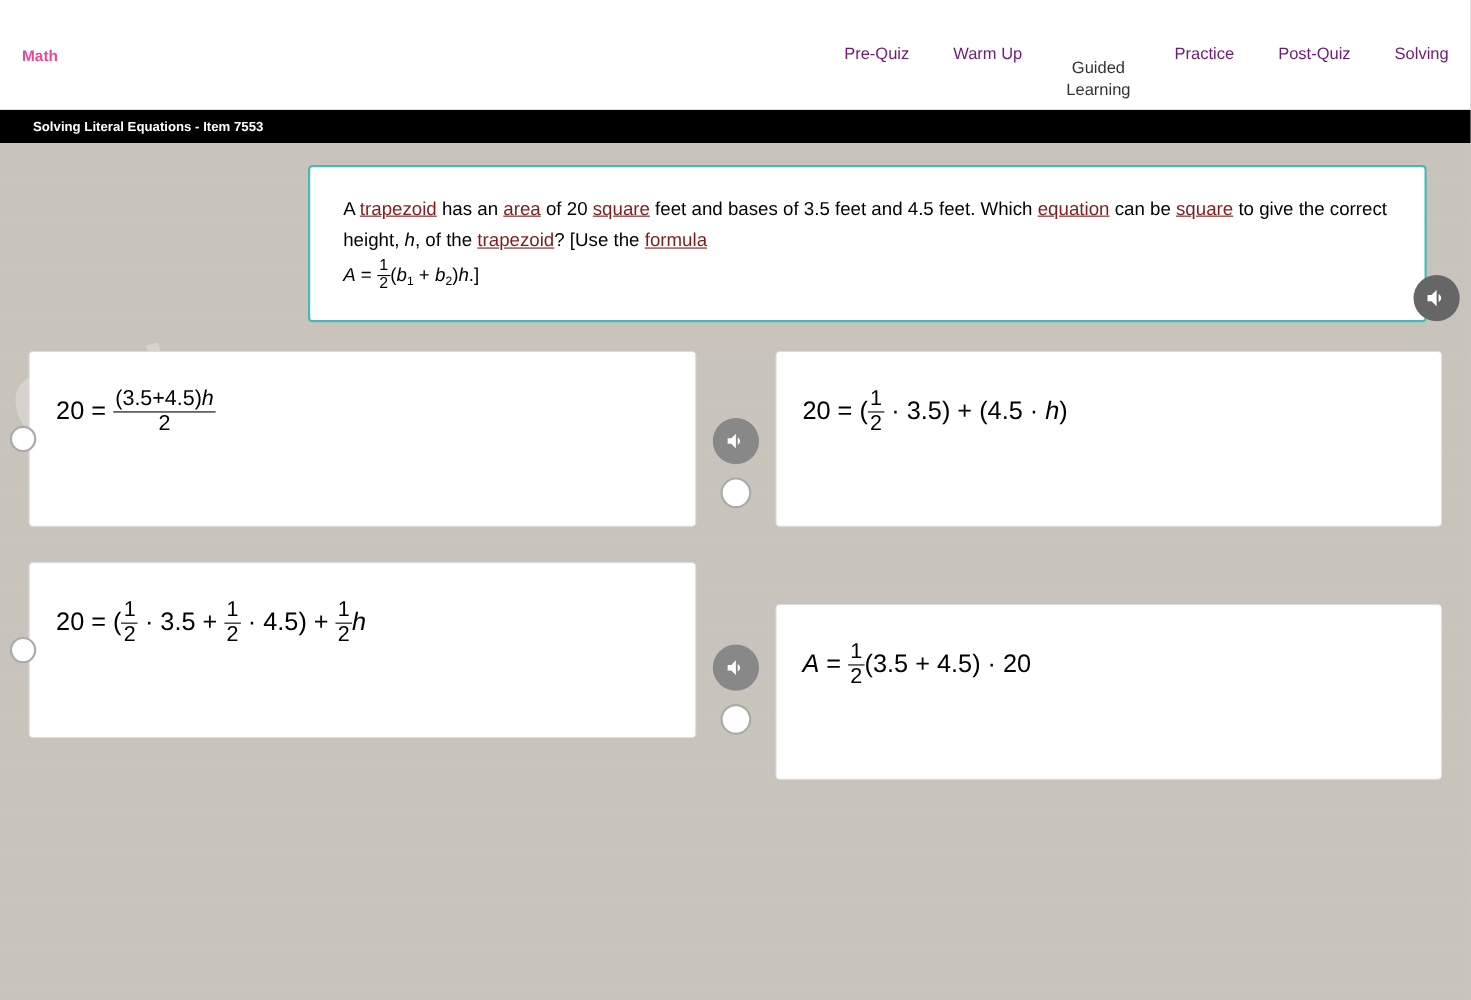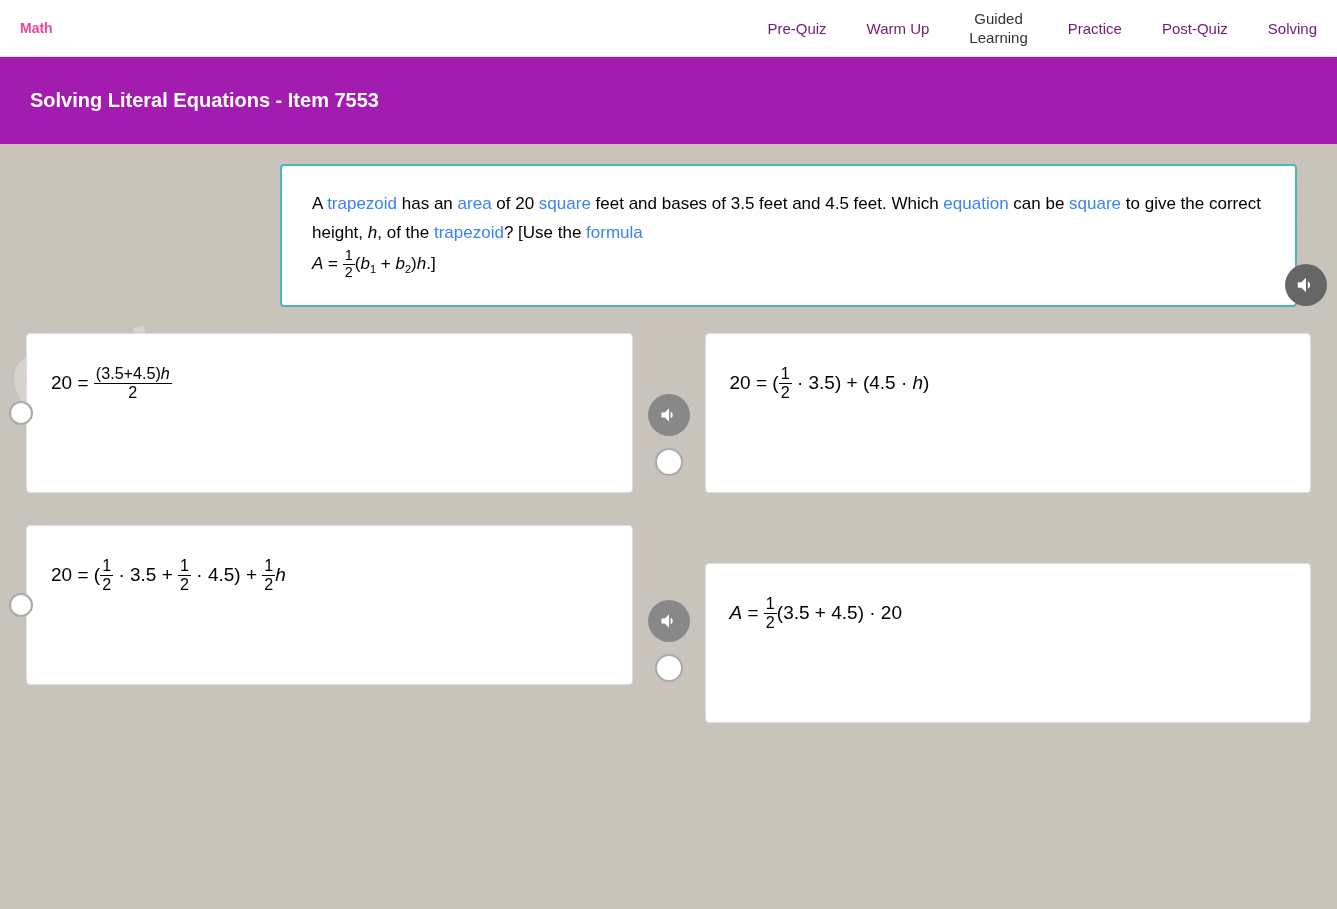--- a/index.html
+++ b/index.html
@@ -28,29 +28,30 @@
     .nav-link {
       color: #701a75;
       font-size: 15px;
       text-decoration: none;
       text-align: right;
       cursor: pointer;
     }
     .nav-link.active {
       color: #333;
       font-weight: 500;
+      margin-top: 44px;
     }
 
     
     .section-header {
-      background: #a21caf;
+      background: #000000;
       color: #fff;
-      font-size: 20px;
+      font-size: 12px;
       font-weight: bold;
-      padding: 32px 30px;
+      padding: 8px 30px;
     }
 
     
     .main-content {
       background: #c8c4bc;
       background-image: repeating-linear-gradient(
         0deg,
         transparent,
         transparent 40px,
         rgba(255,255,255,0.03) 40px,
@@ -83,21 +84,22 @@
       margin: 0 auto 20px auto;
       max-width: 1050px;
       margin-left: 260px;
       margin-right: 20px;
       position: relative;
       z-index: 2;
       font-size: 17px;
       line-height: 1.7;
     }
     .question-box a {
-      color: #3b82f6;
+      color: #7f1d1d;
+      text-decoration: underline;
       cursor: pointer;
     }
 
     
     .speaker-top {
       position: absolute;
       top: 120px;
       right: 10px;
       background: #666;
       border-radius: 50%;
@@ -209,21 +211,21 @@
       border-bottom: 1.5px solid #000;
       padding: 0 2px;
       text-align: center;
     }
     .frac .den {
       padding: 0 2px;
       text-align: center;
     }
 
     .math-text {
-      font-size: 19px;
+      font-size: 23px;
       line-height: 2;
     }
 
     
     .left-radio {
       position: absolute;
       left: 4px;
       top: 50%;
       transform: translateY(-50%);
       width: 24px;

